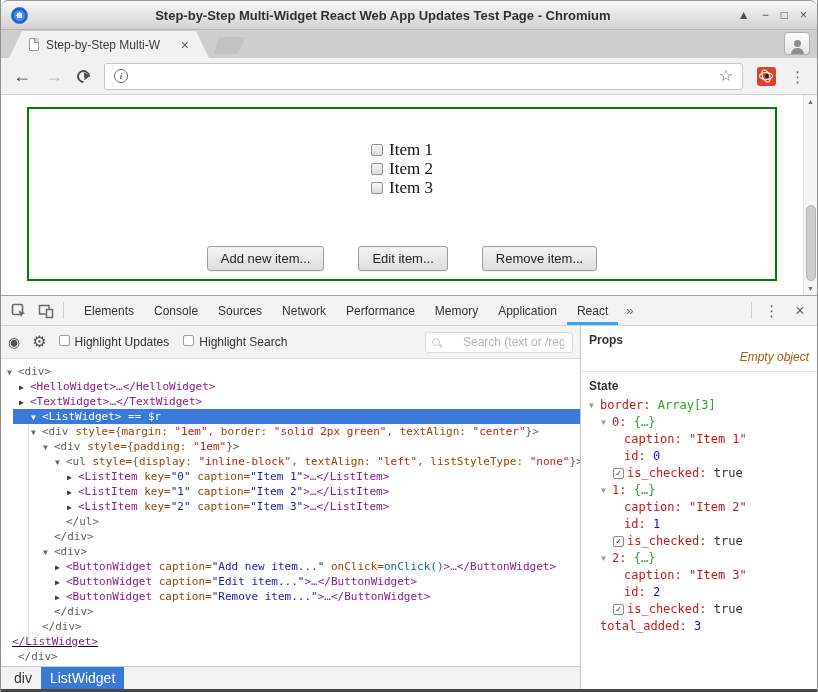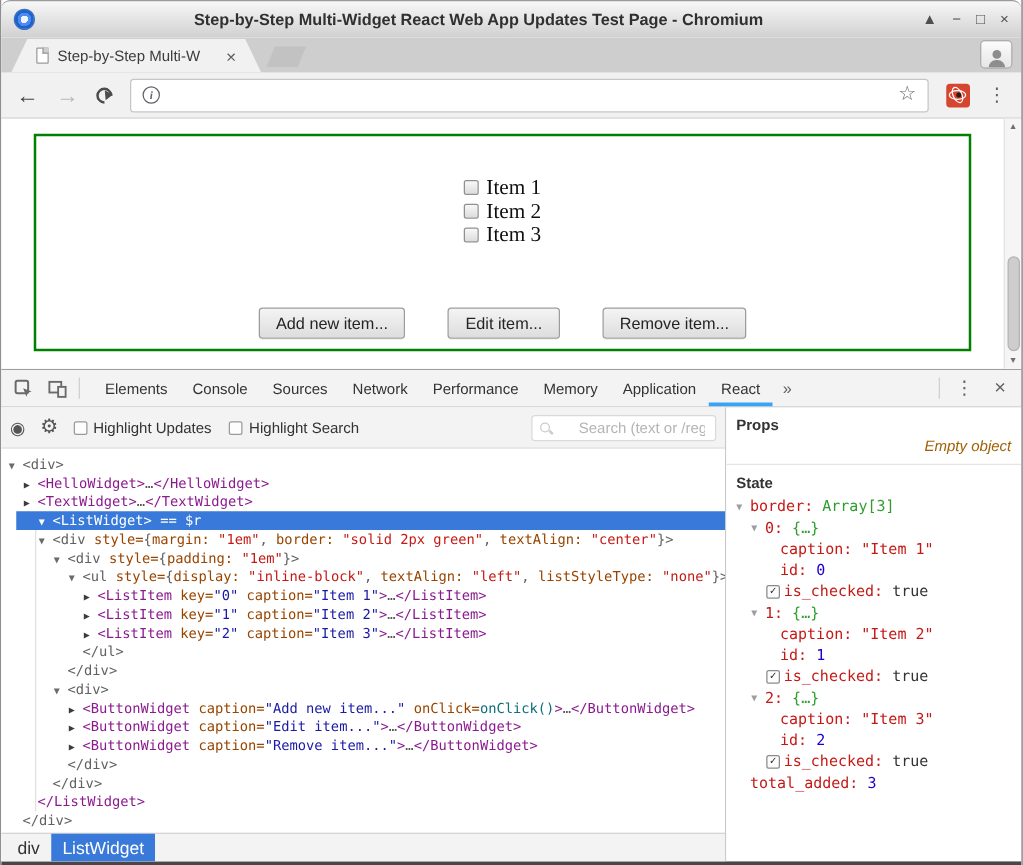--- a/index.html
+++ b/index.html
@@ -101,21 +101,21 @@
   .dt-right{margin-left:auto;display:flex;align-items:center;gap:2px;}
   .dt-close{font-size:16px;color:#5f6368;width:26px;text-align:center;}
 
   .dt-split{flex:1;display:flex;min-height:0;}
   .dt-left{width:580px;flex:0 0 580px;display:flex;flex-direction:column;
     border-right:1px solid #c9c9c9;background:#fff;min-height:0;}
   .react-toolbar{height:33px;flex:0 0 33px;background:#f3f3f3;border-bottom:1px solid #dcdcdc;
     display:flex;align-items:center;padding:0 7px;gap:12px;font-size:12px;color:#333;}
   .tb-ic{font-size:14px;color:#555;line-height:1;}
   .tb-ic.gear{font-size:16px;}
-  .dt-check{display:flex;align-items:center;gap:5px;}
+  .dt-check{display:flex;align-items:flex-start;gap:5px;}
   .cbox{width:11px;height:11px;border:1px solid #9a9a9a;border-radius:2px;background:#fdfdfd;flex:0 0 11px;}
   .searchbox{margin-left:auto;width:148px;height:21px;background:#fff;border:1px solid #dadada;
     border-radius:3px;display:flex;align-items:center;padding:0 6px;gap:21px;}
   .mag-ic{width:8px;height:8px;border:1.5px solid #ccc;border-radius:50%;position:relative;flex:0 0 8px;}
   .mag-ic:after{content:"";position:absolute;left:6px;top:6px;width:4px;height:1.5px;background:#ccc;transform:rotate(45deg);}
   .searchbox input{border:none;outline:none;flex:1;font-size:12px;color:#333;min-width:0;background:transparent;}
   .searchbox input::placeholder{color:#b5b5b5;}
 
   .react-tree{flex:1;position:relative;background:#fff;overflow:hidden;
     font-family:"DejaVu Sans Mono",monospace;font-size:11px;padding-top:5px;min-height:0;}
@@ -285,21 +285,21 @@
             <div class="trow" style="padding-left: 66px;"><span class="arrow col">▶</span><span class="tk-c">&lt;ListItem</span><span class="tk-a"> key=</span><span class="tk-v">"1"</span><span class="tk-a"> caption=</span><span class="tk-v">"Item 2"</span><span class="tk-c">&gt;</span><span class="tk-e">…</span><span class="tk-c">&lt;/ListItem&gt;</span></div>
             <div class="trow" style="padding-left: 66px;"><span class="arrow col">▶</span><span class="tk-c">&lt;ListItem</span><span class="tk-a"> key=</span><span class="tk-v">"2"</span><span class="tk-a"> caption=</span><span class="tk-v">"Item 3"</span><span class="tk-c">&gt;</span><span class="tk-e">…</span><span class="tk-c">&lt;/ListItem&gt;</span></div>
             <div class="trow" style="padding-left: 54px;"><span class="arrow "></span><span class="tk-h">&lt;/ul&gt;</span></div>
             <div class="trow" style="padding-left: 42px;"><span class="arrow "></span><span class="tk-h">&lt;/div&gt;</span></div>
             <div class="trow" style="padding-left: 42px;"><span class="arrow exp">▼</span><span class="tk-h">&lt;div&gt;</span></div>
             <div class="trow" style="padding-left: 54px;"><span class="arrow col">▶</span><span class="tk-c">&lt;ButtonWidget</span><span class="tk-a"> caption=</span><span class="tk-v">"Add new item..."</span><span class="tk-a"> onClick=</span><span class="tk-f">onClick()</span><span class="tk-c">&gt;</span><span class="tk-e">…</span><span class="tk-c">&lt;/ButtonWidget&gt;</span></div>
             <div class="trow" style="padding-left: 54px;"><span class="arrow col">▶</span><span class="tk-c">&lt;ButtonWidget</span><span class="tk-a"> caption=</span><span class="tk-v">"Edit item..."</span><span class="tk-c">&gt;</span><span class="tk-e">…</span><span class="tk-c">&lt;/ButtonWidget&gt;</span></div>
             <div class="trow" style="padding-left: 54px;"><span class="arrow col">▶</span><span class="tk-c">&lt;ButtonWidget</span><span class="tk-a"> caption=</span><span class="tk-v">"Remove item..."</span><span class="tk-c">&gt;</span><span class="tk-e">…</span><span class="tk-c">&lt;/ButtonWidget&gt;</span></div>
             <div class="trow" style="padding-left: 42px;"><span class="arrow "></span><span class="tk-h">&lt;/div&gt;</span></div>
             <div class="trow" style="padding-left: 30px;"><span class="arrow "></span><span class="tk-h">&lt;/div&gt;</span></div>
-            <div class="trow" style="padding-left: 18px;"><span class="arrow "></span><span class="tk-c">&lt;/ListWidget&gt;</span></div>
+            <div class="trow" style=" text-decoration: underline;"><span class="arrow "></span><span class="tk-c">&lt;/ListWidget&gt;</span></div>
             <div class="trow" style="padding-left: 6px;"><span class="arrow "></span><span class="tk-h">&lt;/div&gt;</span></div>
           </div>
         <div class="breadcrumb">
             <div class="bc-item">div</div>
             <div class="bc-item active">ListWidget</div>
           </div>
       </div>
 
       <div class="dt-rightpane">
         <div class="rp-h">Props</div>

